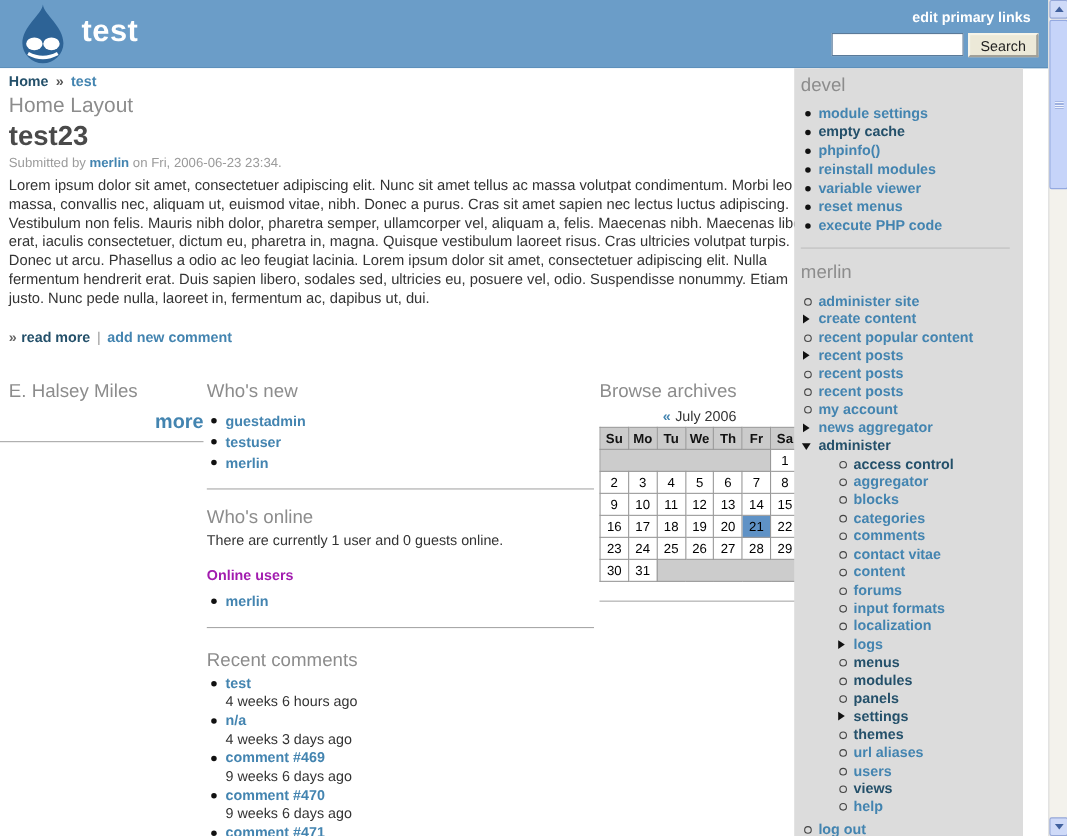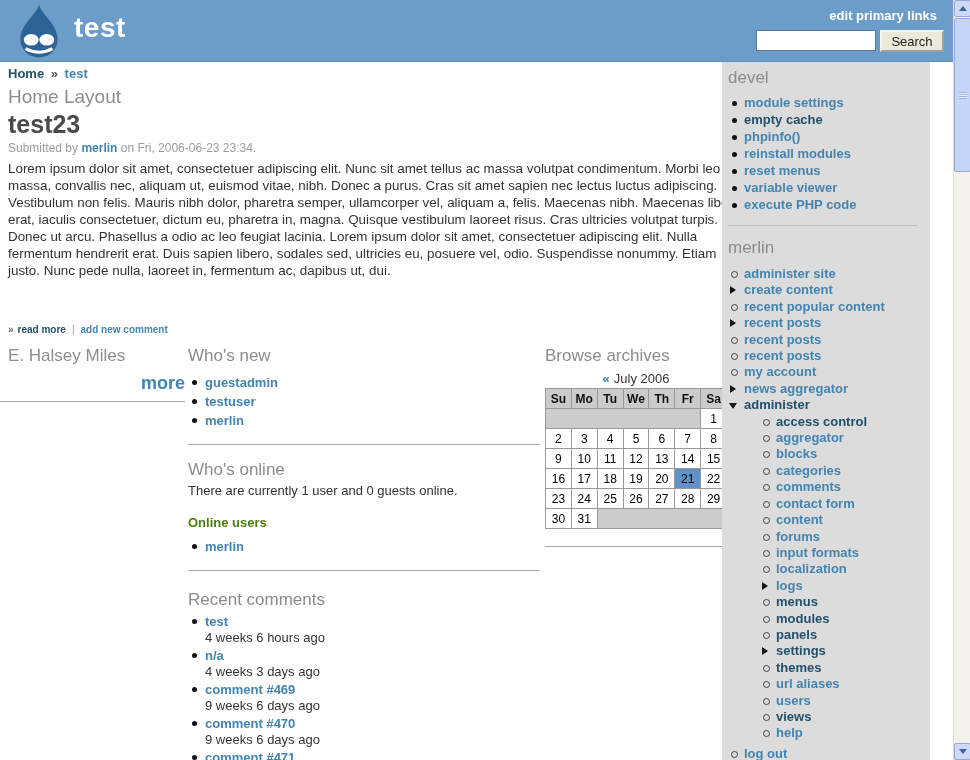--- a/index.html
+++ b/index.html
@@ -47,40 +47,40 @@
   
   .content { position:absolute; left:0; top:62px; width:745px; height:698px; background:#fff; }
   .breadcrumb { position:absolute; left:8px; top:4px; font-size:13px; font-weight:bold; }
   .breadcrumb .sep { color:#555; margin:0 3px; font-weight:bold; }
   .page-title { position:absolute; left:8px; top:24px; font-size:19px; color:#8c8c8c; }
   .node-title { position:absolute; left:8px; top:48px; font-size:25px; font-weight:bold; color:#4a4a4a; }
   .submitted { position:absolute; left:8px; top:79px; font-size:12px; color:#9b9b9b; }
   .submitted a { font-size:12px; }
   .body-text { position:absolute; left:8px; top:98px; width:735px; font-size:13.4px;
                line-height:17px; color:#333; }
-  .node-links { position:absolute; left:8px; top:262px; font-size:10px; font-weight:bold; }
+  .node-links { position:absolute; left:8px; top:237px; font-size:13px; font-weight:bold; }
   .node-links .bullet { color:#666; margin-right:4px; }
   .node-links .pipe { color:#999; margin:0 6px; font-weight:normal; }
 
   
   .cols { position:absolute; left:0; top:278px; width:745px; height:420px; }
   .col1 { position:absolute; left:8px; top:0; width:177px; padding-top:5px; }
   .col2 { position:absolute; left:188px; top:0; width:352px; padding-top:5px; }
   .col3 { position:absolute; left:545px; top:0; width:182px; padding-top:5px; }
   .block-title { line-height:22px; }
   .more-line { text-align:right; margin-top:6px; font-size:18px; }
   .col1 hr.divider { margin-top:7px; margin-left:-8px; }
 
   ul.plain { list-style:none; margin-top:6px; }
   ul.plain li { position:relative; padding-left:17px; font-size:13px; line-height:19px; }
   .b-disc::before { content:""; position:absolute; left:4px; top:7px; width:5px; height:5px;
                     background:#111; border-radius:50%; }
 
   .status-text { font-size:13px; color:#333; margin-top:2px; line-height:16px; }
-  .sub-head { font-size:13px; font-weight:bold; color:#4d7c0f; margin-top:16px; line-height:16px; }
+  .sub-head { font-size:13px; font-weight:bold; color:#a21caf; margin-top:16px; line-height:16px; }
   .col2 hr.divider { margin-top:14px; }
   .mt14 { margin-top:14px; }
   .mt18 { margin-top:18px; }
 
   ul.rc-list { list-style:none; margin-top:1px; }
   ul.rc-list li { position:relative; padding-left:17px; margin-bottom:1px; }
   ul.rc-list .link { font-size:13px; line-height:15px; display:inline-block; }
   ul.rc-list .age { font-size:13px; color:#333; line-height:15px; }
 
   
@@ -278,22 +278,22 @@
     </div>
   </div>
 
   <div class="sidebar">
     <div class="block-title">devel</div>
     <ul class="devel">
       <li class="b-disc"><a>module settings</a></li>
       <li class="b-disc"><a class="dark">empty cache</a></li>
       <li class="b-disc"><a>phpinfo()</a></li>
       <li class="b-disc"><a>reinstall modules</a></li>
+      <li class="b-disc"><a>variable viewer</a></li>
       <li class="b-disc"><a>reset menus</a></li>
-      <li class="b-disc"><a>variable viewer</a></li>
       <li class="b-disc"><a>execute PHP code</a></li>
     </ul>
     <hr class="side-div">
 
     <div class="block-title">merlin</div>
     <ul class="menu">
       <li class="m-leaf"><a>administer site</a></li>
       <li class="m-collapsed"><a>create content</a></li>
       <li class="m-leaf"><a>recent popular content</a></li>
       <li class="m-collapsed"><a>recent posts</a></li>
@@ -301,21 +301,21 @@
       <li class="m-leaf"><a>recent posts</a></li>
       <li class="m-leaf"><a>my account</a></li>
       <li class="m-collapsed"><a>news aggregator</a></li>
       <li class="m-expanded"><a class="dark">administer</a>
         <ul>
           <li class="m-leaf"><a class="dark">access control</a></li>
           <li class="m-leaf"><a>aggregator</a></li>
           <li class="m-leaf"><a>blocks</a></li>
           <li class="m-leaf"><a>categories</a></li>
           <li class="m-leaf"><a>comments</a></li>
-          <li class="m-leaf"><a>contact form</a></li>
+          <li class="m-leaf"><a>contact vitae</a></li>
           <li class="m-leaf"><a>content</a></li>
           <li class="m-leaf"><a>forums</a></li>
           <li class="m-leaf"><a>input formats</a></li>
           <li class="m-leaf"><a>localization</a></li>
           <li class="m-collapsed"><a>logs</a></li>
           <li class="m-leaf"><a class="dark">menus</a></li>
           <li class="m-leaf"><a class="dark">modules</a></li>
           <li class="m-leaf"><a class="dark">panels</a></li>
           <li class="m-collapsed"><a class="dark">settings</a></li>
           <li class="m-leaf"><a class="dark">themes</a></li>

